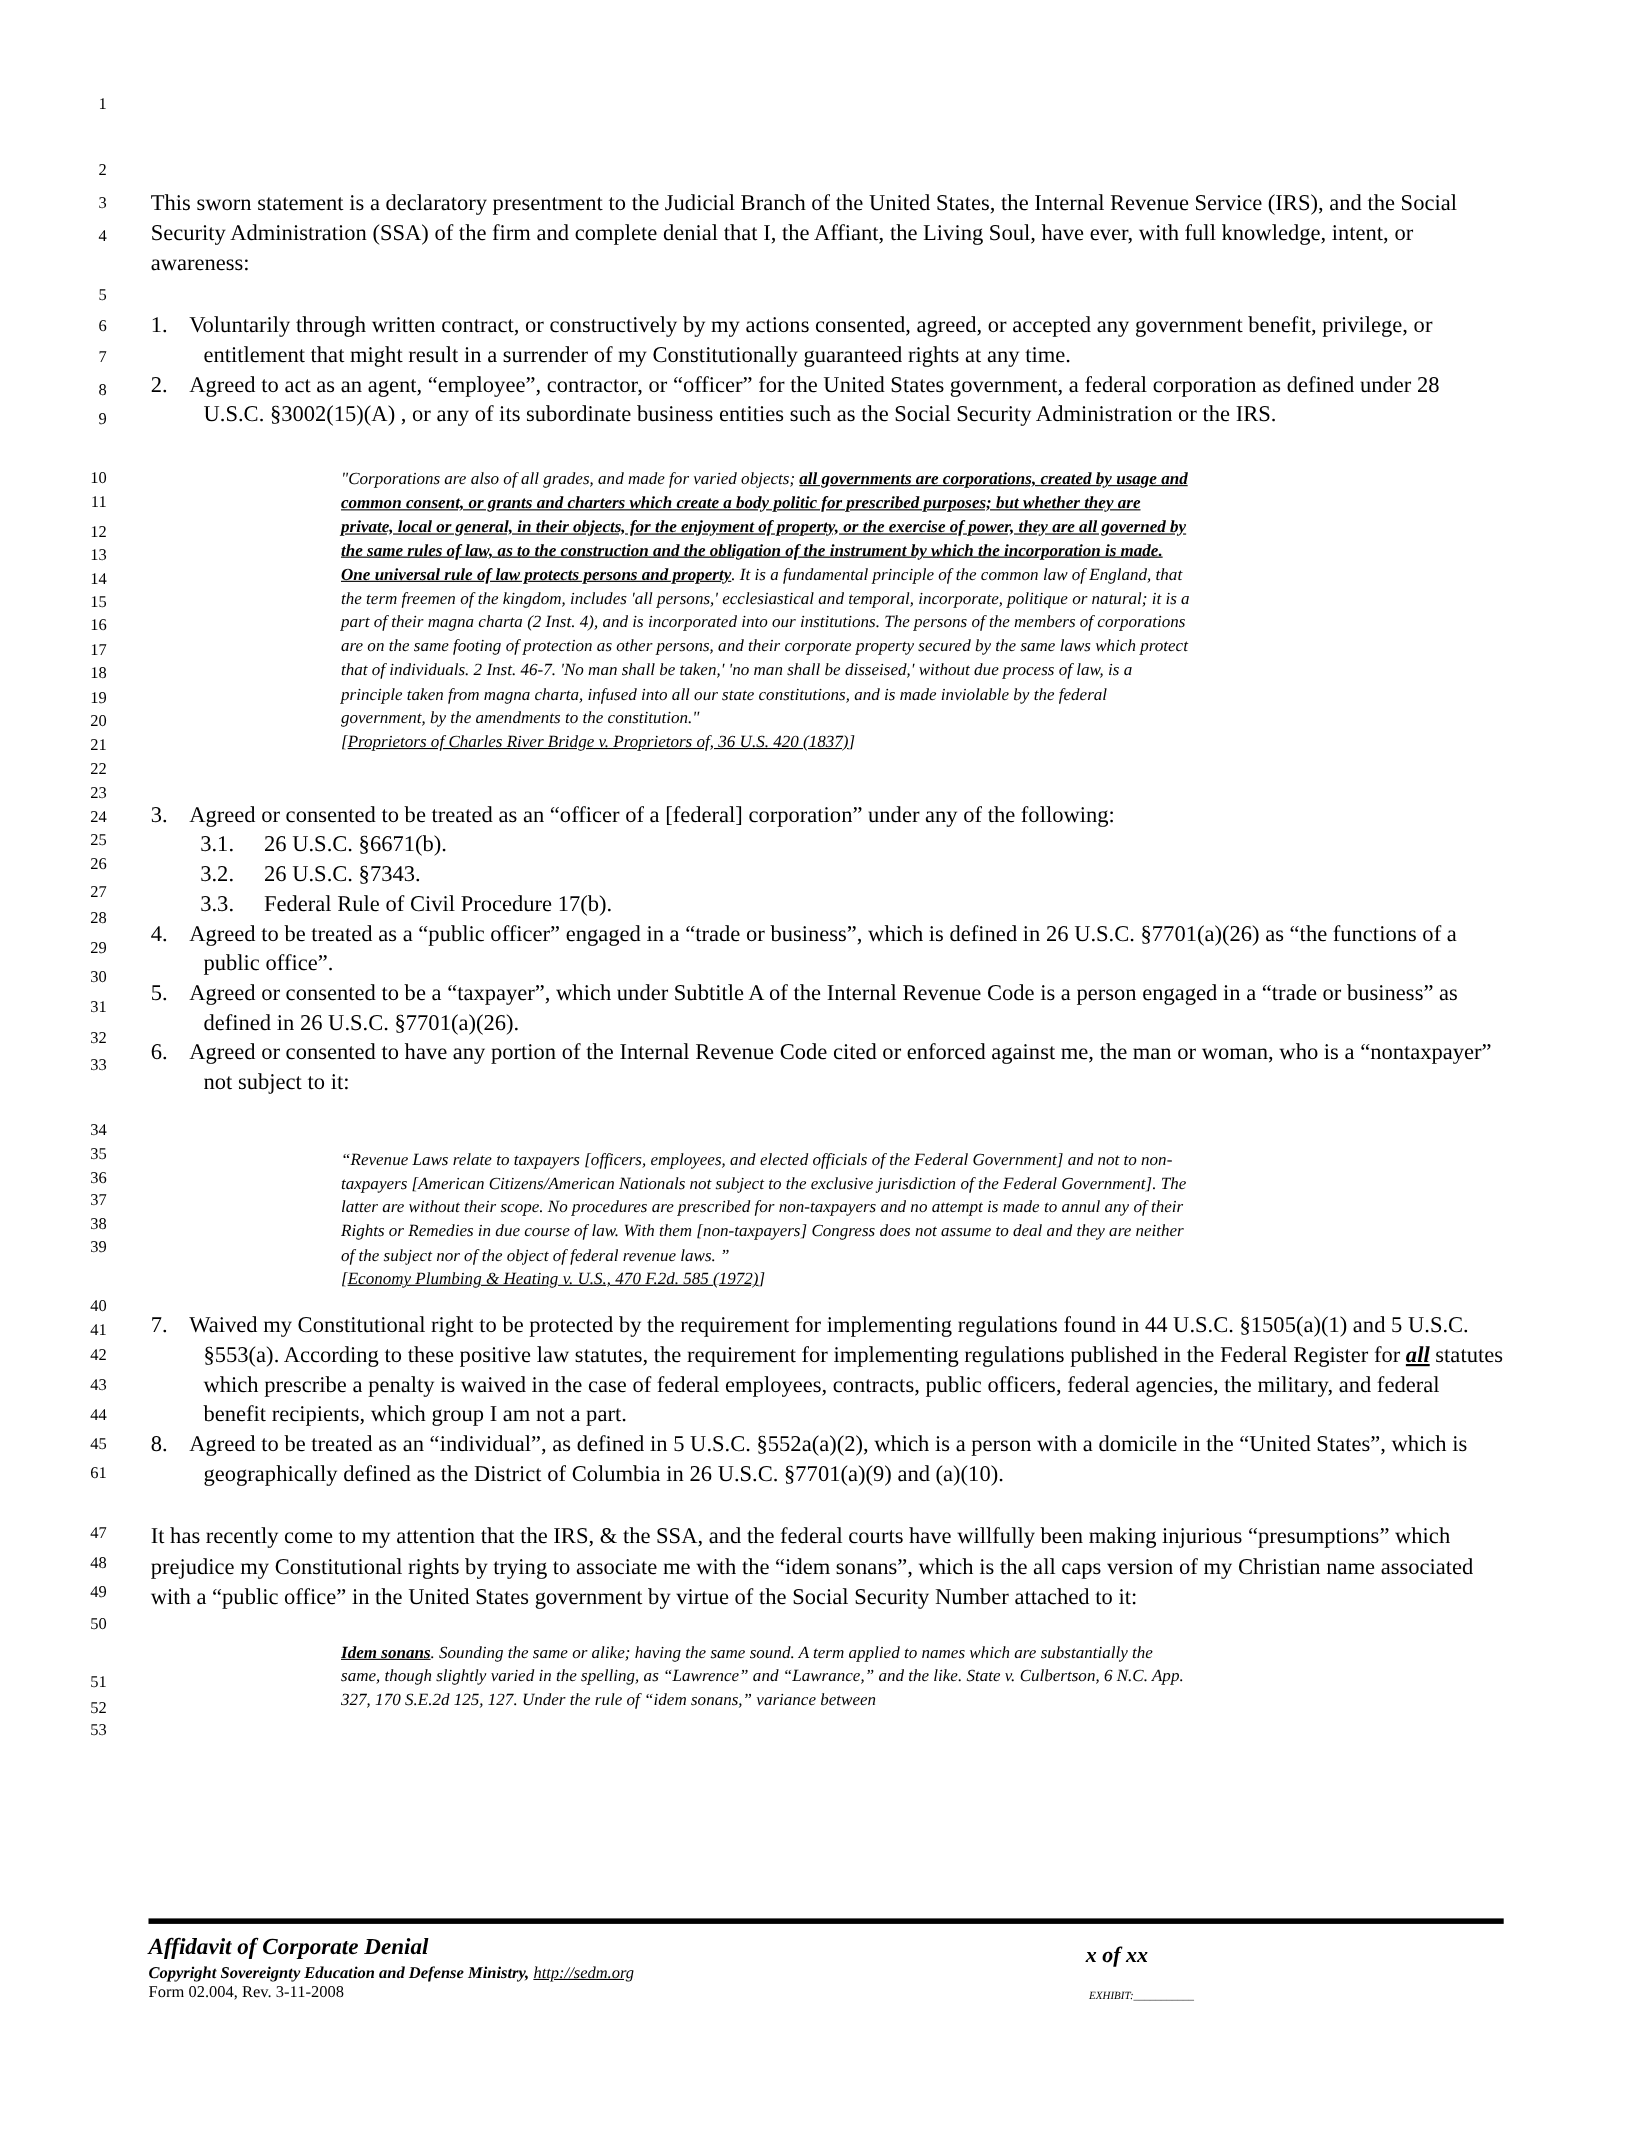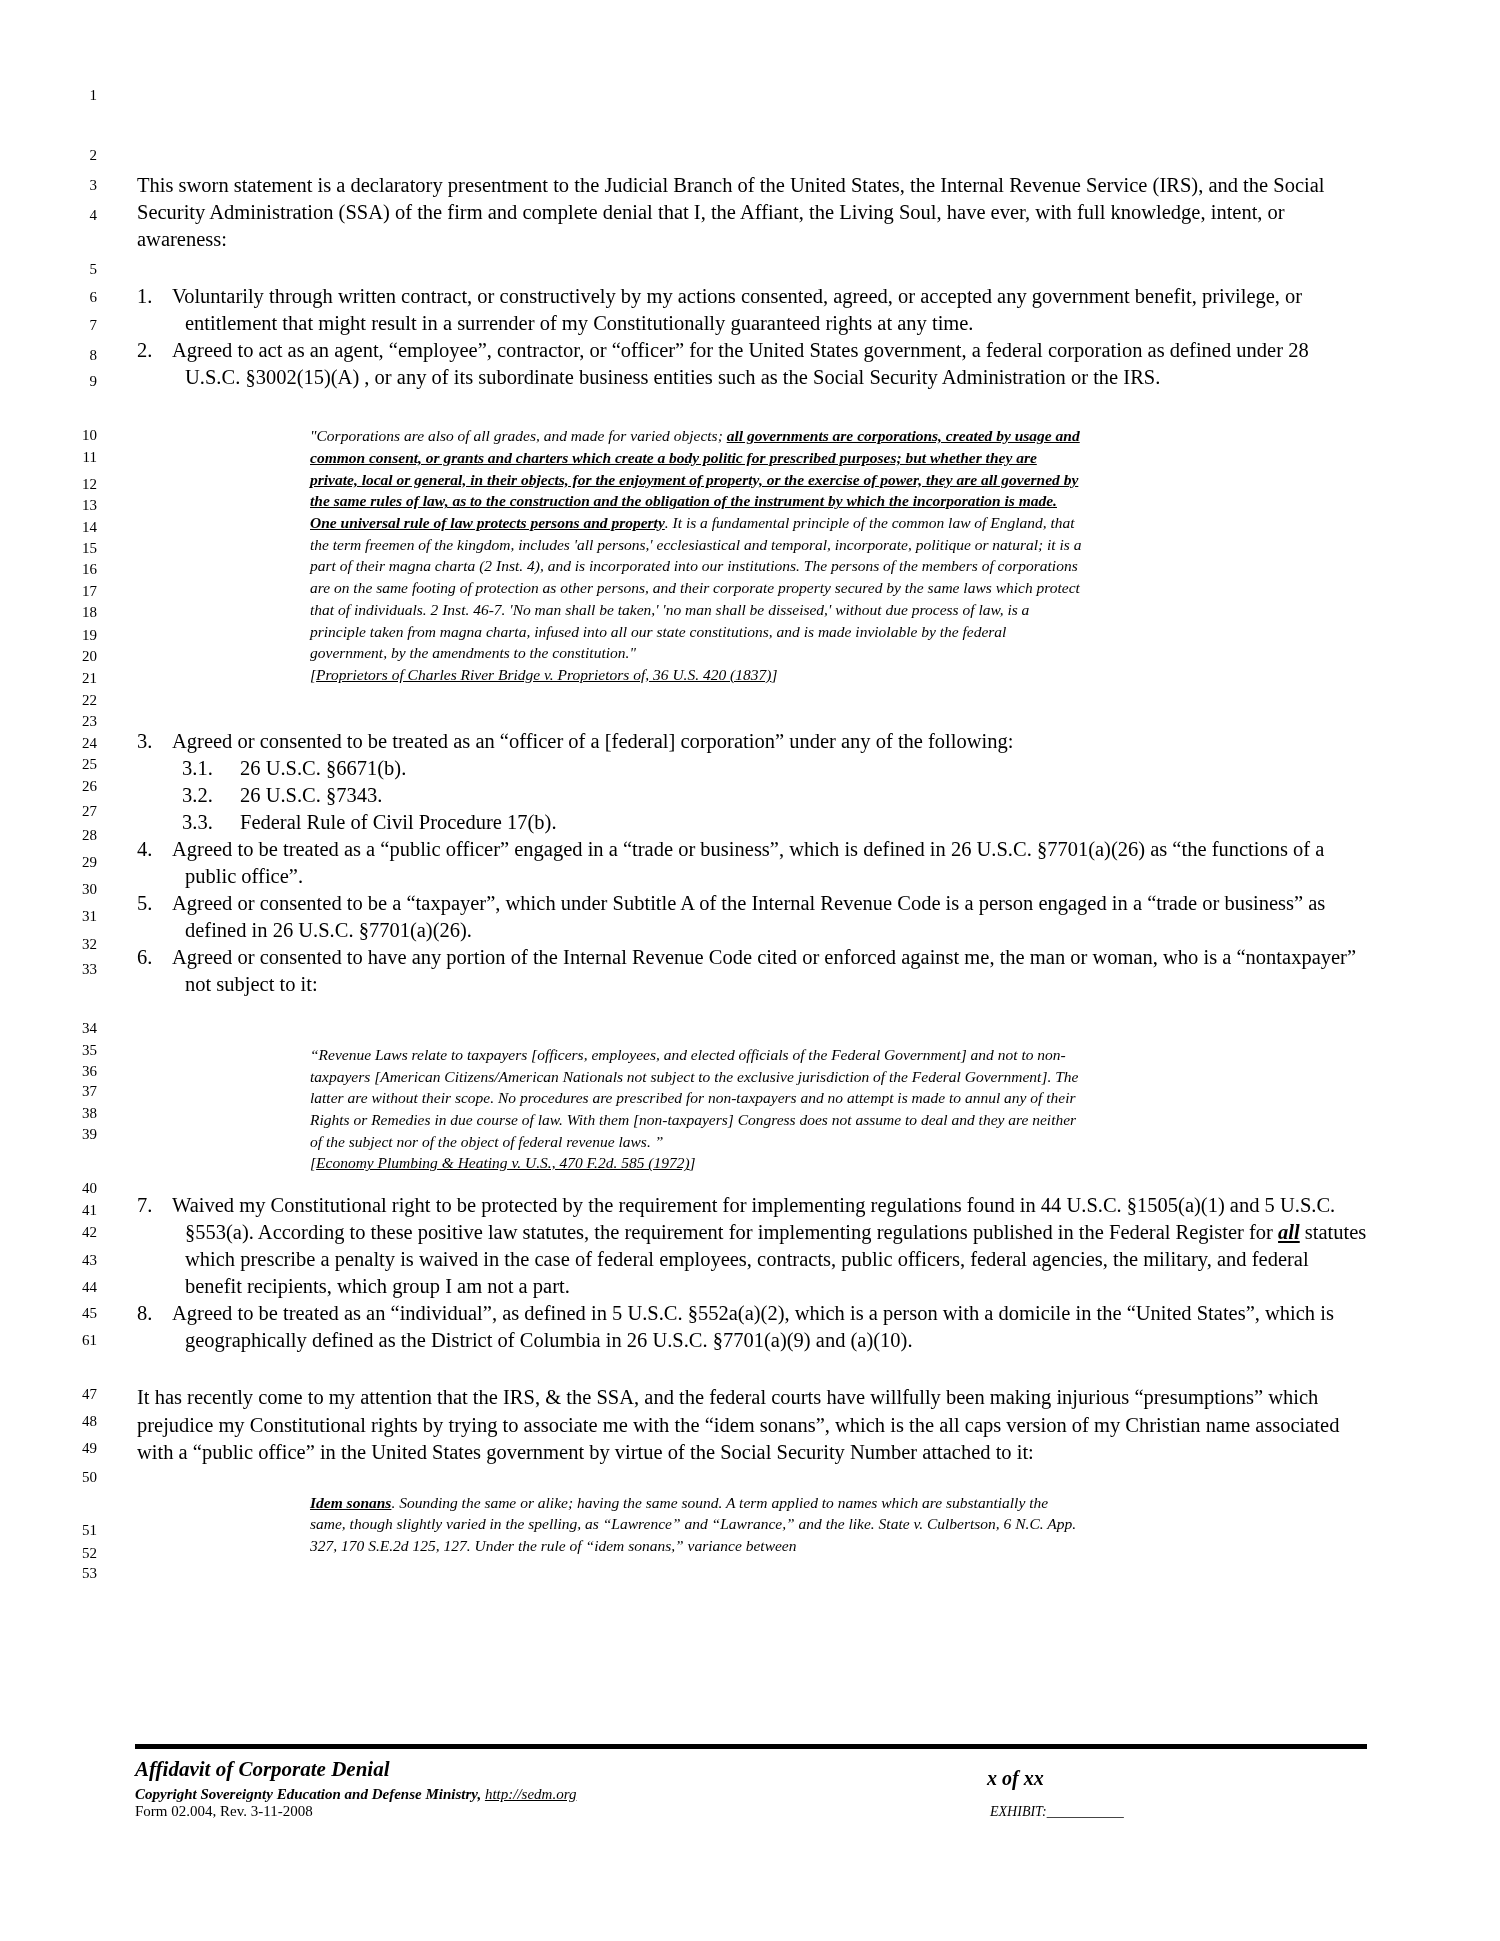--- a/index.html
+++ b/index.html
@@ -41,21 +41,21 @@
   .doc-link { color:#000000; text-decoration:underline; cursor:pointer; }
 
   
   .footer { position:absolute; left:135px; top:1744px; width:1232px; border-top:5px solid #000; }
   .footer-row { position:relative; }
   .f-title { font-size:21px; font-weight:bold; font-style:italic; margin-top:8px; }
   .f-page { position:absolute; left:852px; top:10px; font-size:20px; font-weight:bold; font-style:italic; }
   .f-copy { font-size:15px; font-weight:bold; font-style:italic; margin-top:4px; }
   .f-copy .doc-link { font-weight:normal; }
   .f-form { font-size:15px; margin-top:0; }
-  .f-exhibit { position:absolute; left:855px; bottom:0; font-size:14px; font-style:italic; }
+  .f-exhibit { position:absolute; left:855px; bottom:0; font-size:10px; font-style:italic; }
 </style>
 </head>
 <body>
 
 <div class="page">
 
   <div class="line-col">
       <div class="line-number" style="top: 88px;">1</div>
       <div class="line-number" style="top: 148px;">2</div>
       <div class="line-number" style="top: 178px;">3</div>

